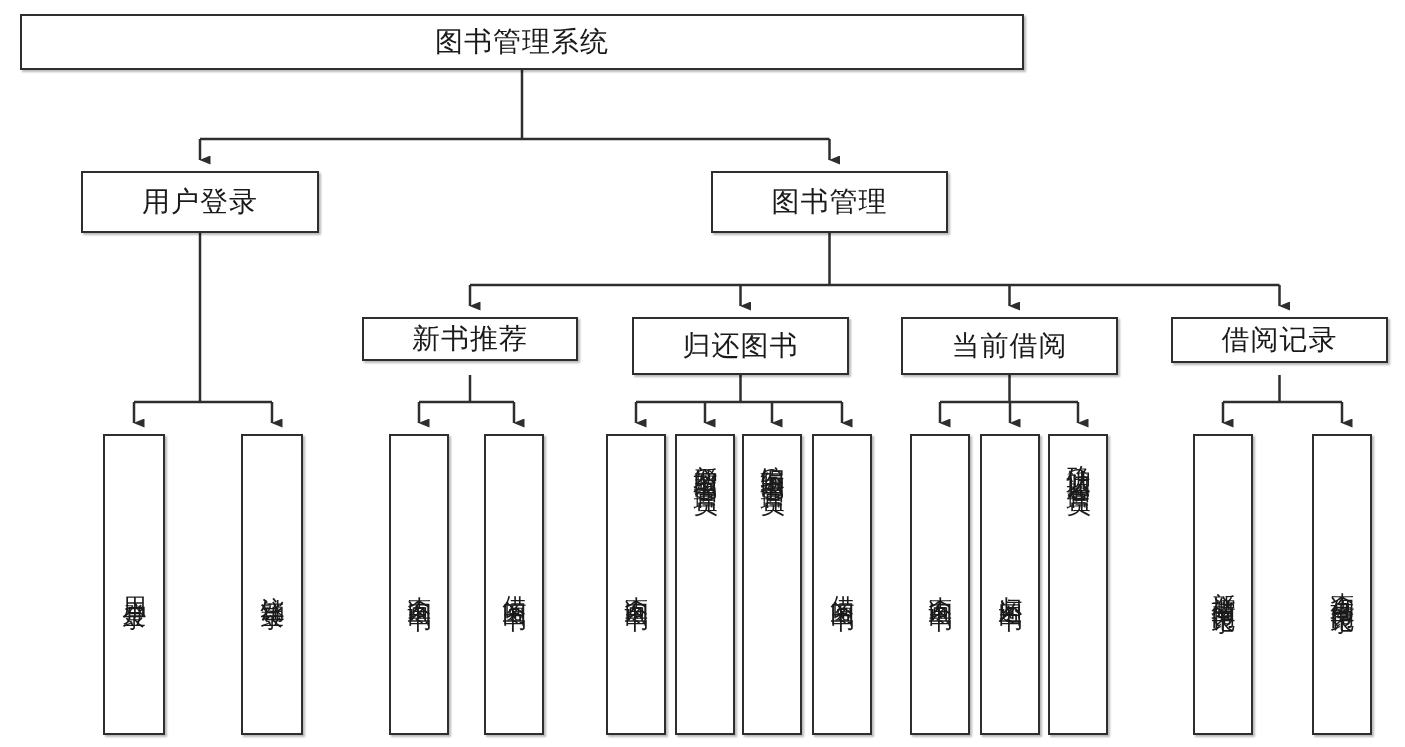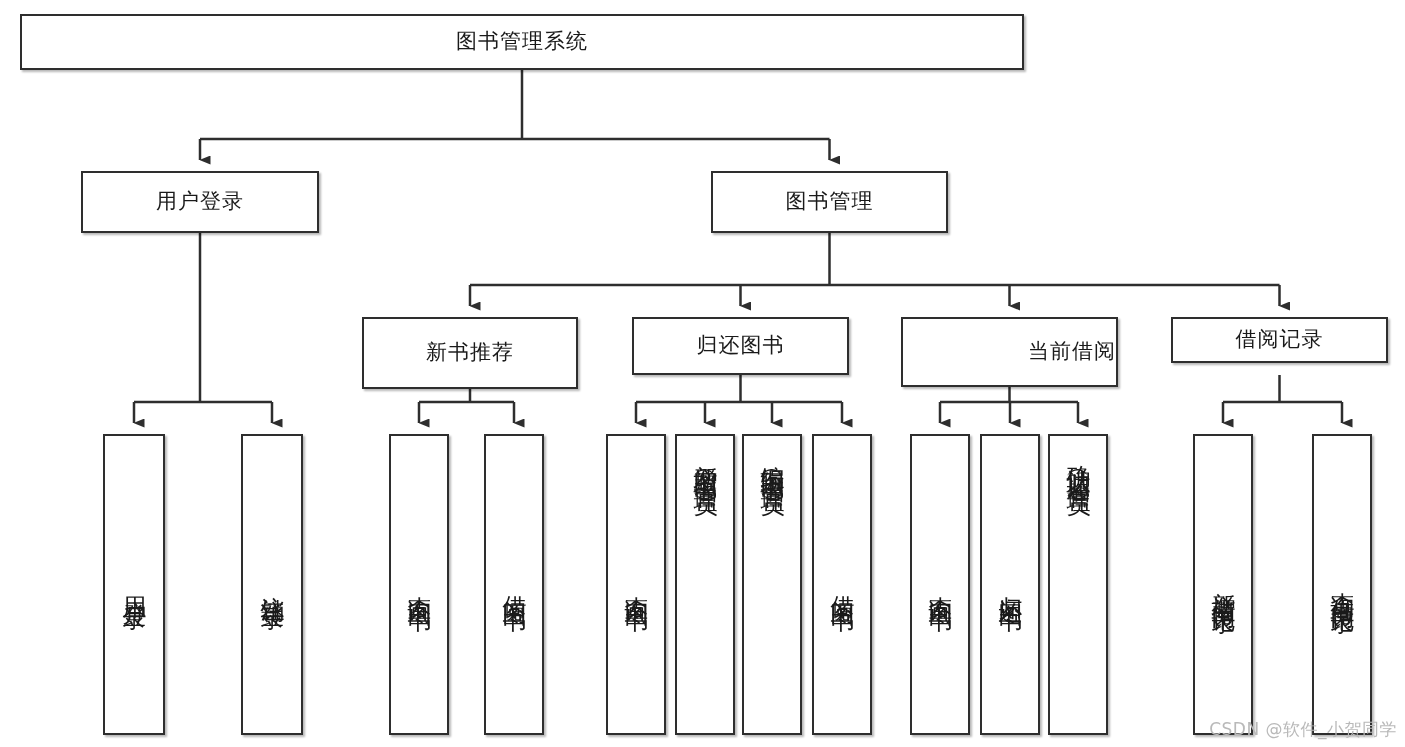--- a/index.html
+++ b/index.html
@@ -38,21 +38,21 @@
     color: #1a1a1a;
     z-index: 2;
   }
   .node .label {
     display: block;
     text-align: center;
     letter-spacing: 1px;
     white-space: nowrap;
   }
   .node.horizontal .label {
-    font-size: 21px;
+    font-size: 28px;
     line-height: 1.1;
   }
   .node.vertical {
     align-items: flex-start;
     justify-content: center;
     padding-top: 10px;
   }
   .node.vertical .label {
     writing-mode: vertical-rl;
     text-orientation: upright;
@@ -127,27 +127,27 @@
   <div id="nodes-layer">
       <div class="node horizontal" style="left: 20px; top: 14px; width: 1004px; height: 56px;">
         <span class="label">图书管理系统</span>
       </div>
       <div class="node horizontal" style="left: 81px; top: 171px; width: 238px; height: 62px;">
         <span class="label">用户登录</span>
       </div>
       <div class="node horizontal" style="left: 711px; top: 171px; width: 237px; height: 62px; font-family: Liberation Serif, serif;">
         <span class="label">图书管理</span>
       </div>
-      <div class="node horizontal" style="left: 362px; top: 317px; width: 216px; height: 72px;">
+      <div class="node horizontal" style="left: 362px; top: 317px; width: 216px; height: 44px;">
         <span class="label">新书推荐</span>
       </div>
       <div class="node horizontal" style="left: 632px; top: 317px; width: 217px; height: 58px;">
         <span class="label">归还图书</span>
       </div>
-      <div class="node horizontal" style="left: 901px; top: 317px; width: 217px; height: 70px; justify-content: flex-end;">
+      <div class="node horizontal" style="left: 901px; top: 317px; width: 217px; height: 58px;">
         <span class="label">当前借阅</span>
       </div>
       <div class="node horizontal" style="left: 1171px; top: 317px; width: 217px; height: 46px;">
         <span class="label">借阅记录</span>
       </div>
       <div class="node vertical centered" style="left: 103px; top: 434px; width: 62px; height: 301px;">
         <span class="label">用户登录</span>
       </div>
       <div class="node vertical centered" style="left: 241px; top: 434px; width: 62px; height: 301px;">
         <span class="label">注销登录</span>
@@ -180,15 +180,14 @@
         <span class="label">确认归还（管理员）</span>
       </div>
       <div class="node vertical centered" style="left: 1193px; top: 434px; width: 60px; height: 301px;">
         <span class="label">新增借阅记录</span>
       </div>
       <div class="node vertical centered" style="left: 1312px; top: 434px; width: 60px; height: 301px;">
         <span class="label">查询借阅记录</span>
       </div>
     </div>
 
-  <div id="watermark">CSDN @软件_小贺同学</div>
 
 </div>
 
 </body></html>

